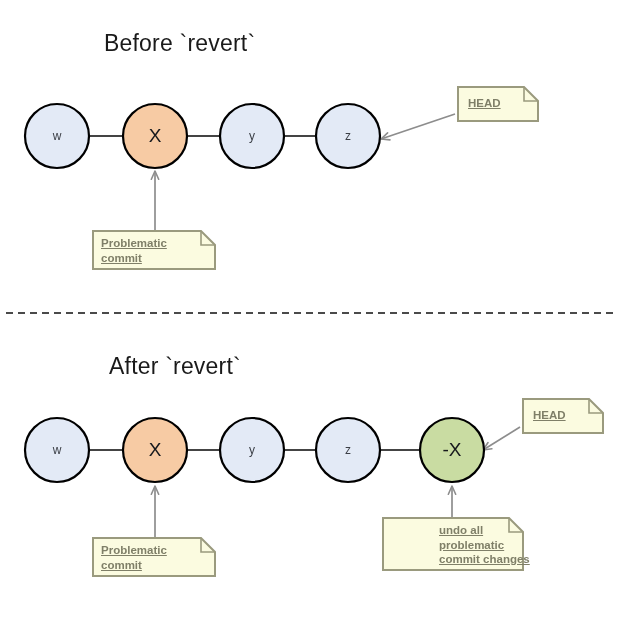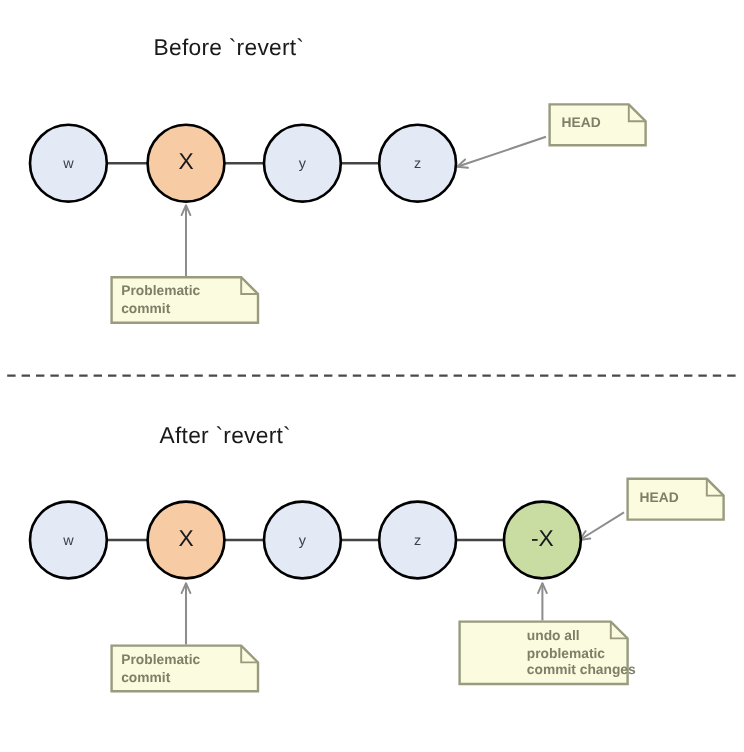--- a/index.html
+++ b/index.html
@@ -19,25 +19,24 @@
   }
   svg.layer {
     position: absolute;
     left: 0;
     top: 0;
     width: 620px;
     height: 627px;
   }
   .section-title {
     position: absolute;
-    font-size: 19px;
+    font-size: 23px;
     color: #1a1a1a;
     letter-spacing: 0.2px;
     white-space: nowrap;
-    margin-left: 24px;
   }
   .node-label {
     position: absolute;
     transform: translate(-50%, -50%);
     white-space: nowrap;
     pointer-events: none;
   }
   .node-label.small {
     font-size: 12px;
     color: #3b3f46;
@@ -47,20 +46,21 @@
     color: #16181c;
   }
   .note-text {
     position: absolute;
     font-size: 11.5px;
     font-weight: bold;
     color: #7f7f68;
     line-height: 14.5px;
     white-space: pre;
     pointer-events: none;
+    text-decoration: underline;
   }
 </style>
 </head>
 <body>
 
 <div id="canvas">
   <svg class="layer" viewBox="0 0 620 627">
     <g id="svg-root">
         <g>
           <line x1="89" y1="136" x2="123" y2="136" stroke="#444444" stroke-width="2"></line>

